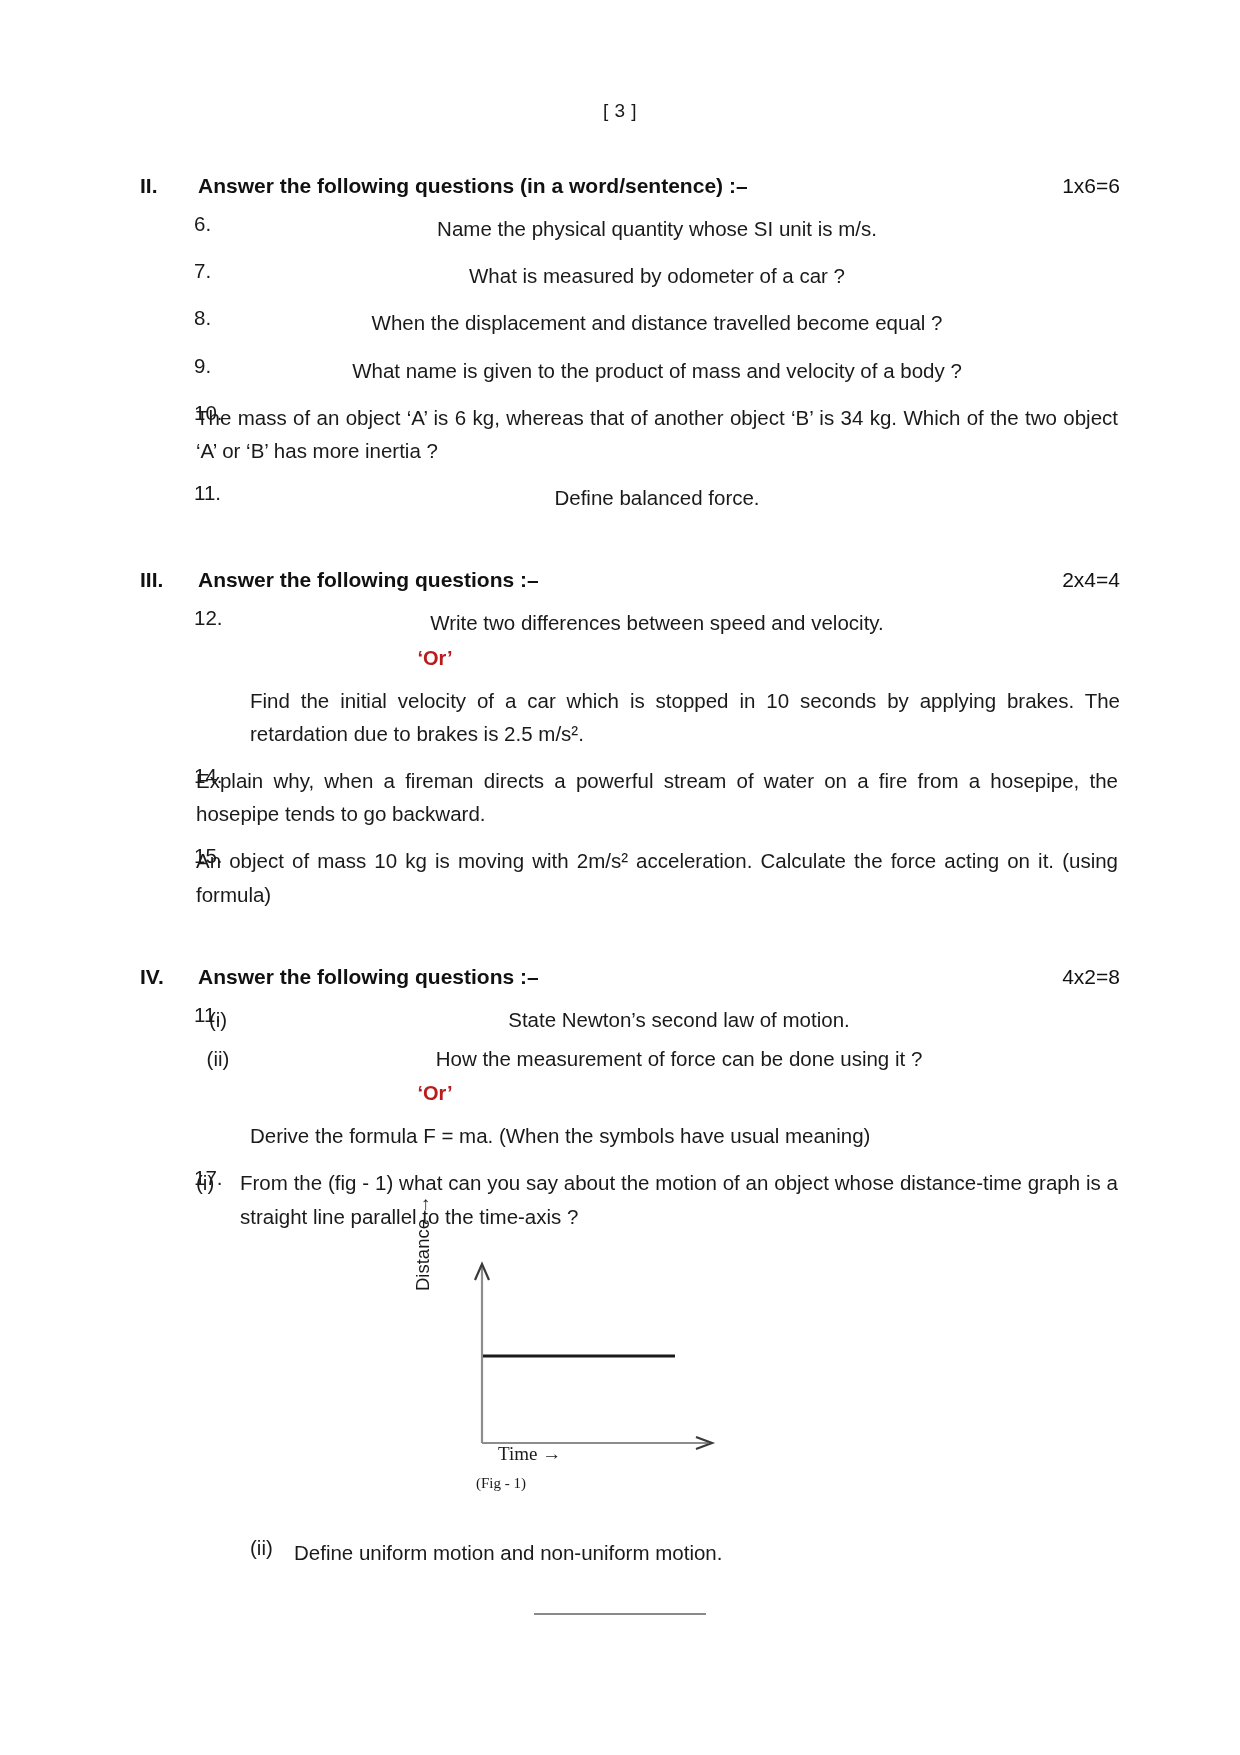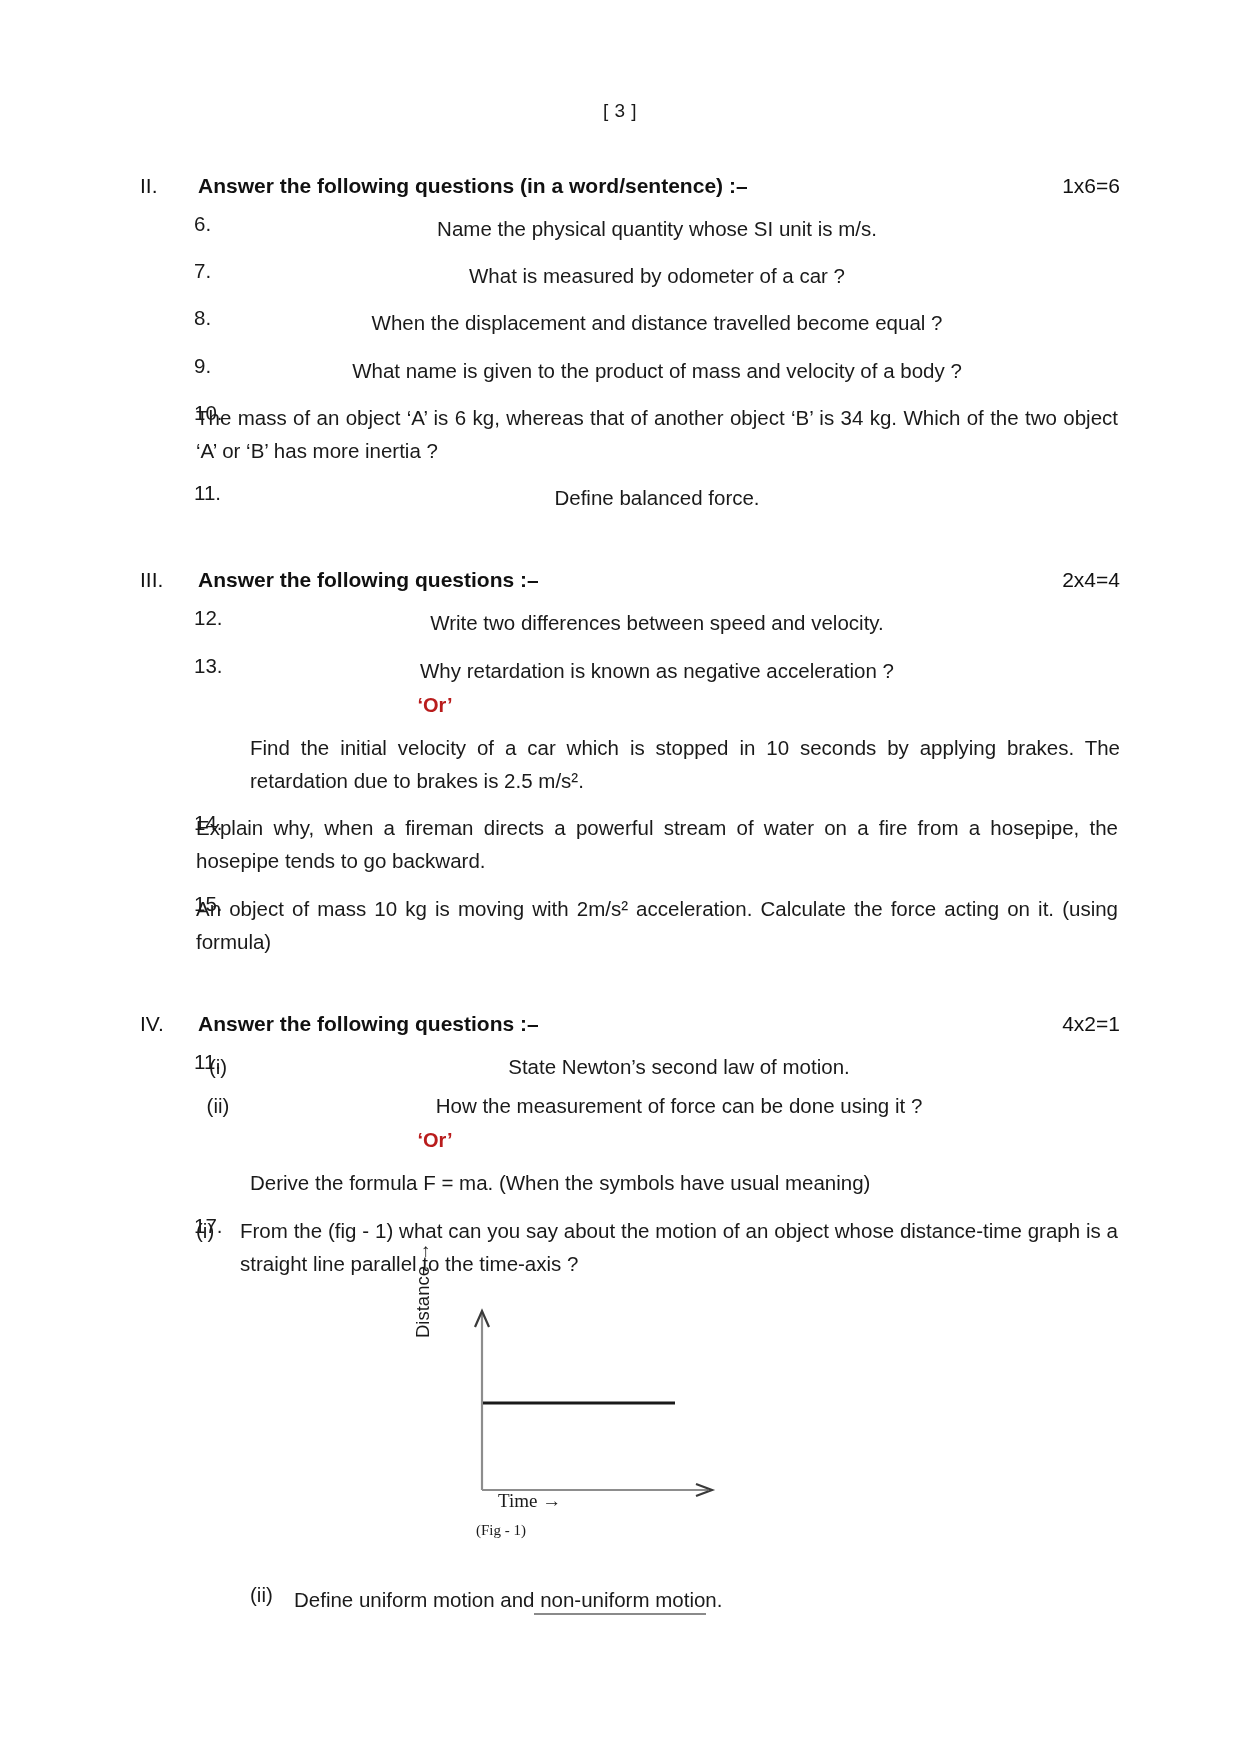--- a/index.html
+++ b/index.html
@@ -44,21 +44,21 @@
   .section-head {
     display: flex;
     align-items: baseline;
     margin-top: 26px;
   }
   .section-head.first { margin-top: 24px; }
   .sec-num {
     width: 58px;
     flex: 0 0 58px;
     font-size: 21px;
-    font-weight: normal;
+    font-weight: bold;
     color: #111;
   }
   .sec-title {
     flex: 1 1 auto;
     font-size: 21px;
     font-weight: bold;
     color: #111;
     margin-top: 28px;
   }
   .sec-marks {
@@ -261,24 +261,20 @@
       <span class="sec-num">III.</span>
       <span class="sec-title">Answer the following questions :–</span>
       <span class="sec-marks">2x4=4</span>
     </div>
 
     <div class="q-row">
       <span class="q-num">12.</span>
       <span class="q-body nojust">Write two differences between speed and velocity.</span>
     </div>
 
-    <div class="q-row">
-      <span class="q-num">13.</span>
-      <span class="q-body nojust">Why retardation is known as negative acceleration ?</span>
-    </div>
 
     <div class="or-line">‘Or’</div>
 
     <div class="cont-row">
       <span class="cont-gutter"></span>
       <span class="cont-text">Find the initial velocity of a car which is stopped in 10 seconds by applying brakes. The retardation due to brakes is 2.5 m/s².</span>
     </div>
 
     <div class="q-row">
       <span class="q-num">14.</span>
@@ -286,21 +282,21 @@
     </div>
 
     <div class="q-row">
       <span class="q-num">15.</span>
       <span class="q-body">An object of mass 10 kg is moving with 2m/s² acceleration. Calculate the force acting on it. (using formula)</span>
     </div>
 
     <div class="section-head">
       <span class="sec-num">IV.</span>
       <span class="sec-title">Answer the following questions :–</span>
-      <span class="sec-marks">4x2=1</span>
+      <span class="sec-marks">4x2=8</span>
     </div>
 
     <div class="q-row">
       <span class="q-num">11.</span>
       <span class="q-body nojust">
         <span class="sub-row">
           <span class="sub-label">(i)</span>
           <span class="sub-text">State Newton’s second law of motion.</span>
         </span>
         <span class="sub-row">

